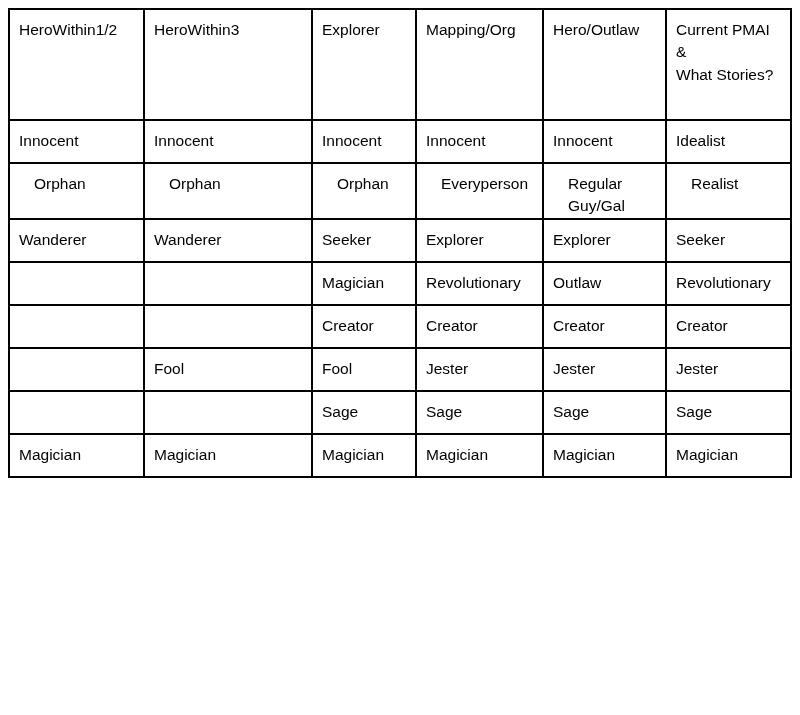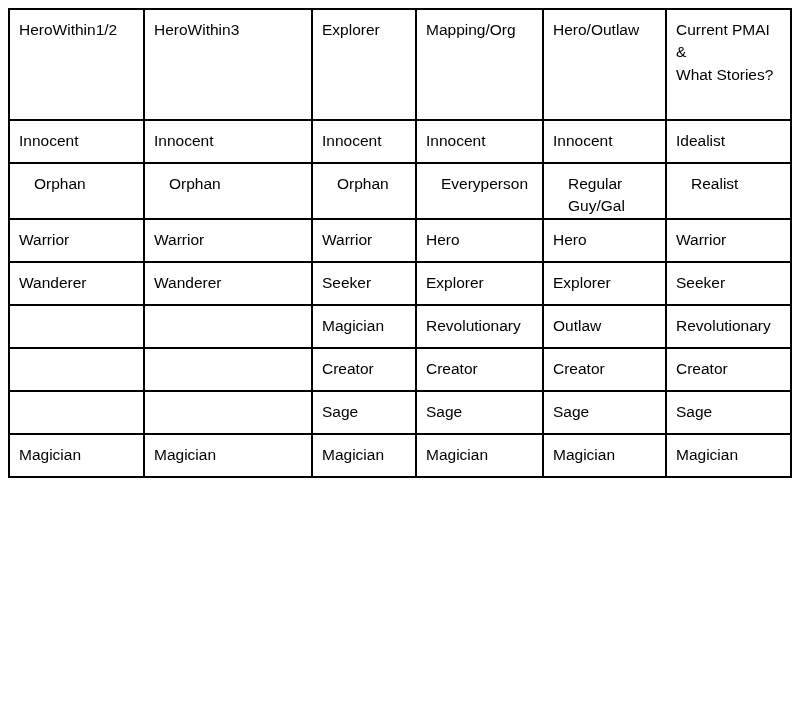--- a/index.html
+++ b/index.html
@@ -100,28 +100,20 @@
         <tr class="row-tall">
           <td>Orphan</td>
           <td>Orphan</td>
           <td>Orphan</td>
           <td>Everyperson</td>
           <td>Regular
 Guy/Gal</td>
           <td>Realist</td>
         </tr>
         <tr>
-          <td>Warrior</td>
-          <td>Warrior</td>
-          <td>Warrior</td>
-          <td>Hero</td>
-          <td>Hero</td>
-          <td>Warrior</td>
-        </tr>
-        <tr>
           <td>Wanderer</td>
           <td>Wanderer</td>
           <td>Seeker</td>
           <td>Explorer</td>
           <td>Explorer</td>
           <td>Seeker</td>
         </tr>
         <tr>
           <td class="empty-cell"></td>
           <td class="empty-cell"></td>
@@ -133,20 +125,28 @@
         <tr>
           <td class="empty-cell"></td>
           <td class="empty-cell"></td>
           <td>Creator</td>
           <td>Creator</td>
           <td>Creator</td>
           <td>Creator</td>
         </tr>
         <tr>
           <td class="empty-cell"></td>
+          <td>Fool</td>
+          <td>Fool</td>
+          <td>Jester</td>
+          <td>Jester</td>
+          <td>Jester</td>
+        </tr>
+        <tr>
+          <td class="empty-cell"></td>
           <td class="empty-cell"></td>
           <td>Sage</td>
           <td>Sage</td>
           <td>Sage</td>
           <td>Sage</td>
         </tr>
         <tr class="row-last">
           <td>Magician</td>
           <td>Magician</td>
           <td>Magician</td>

